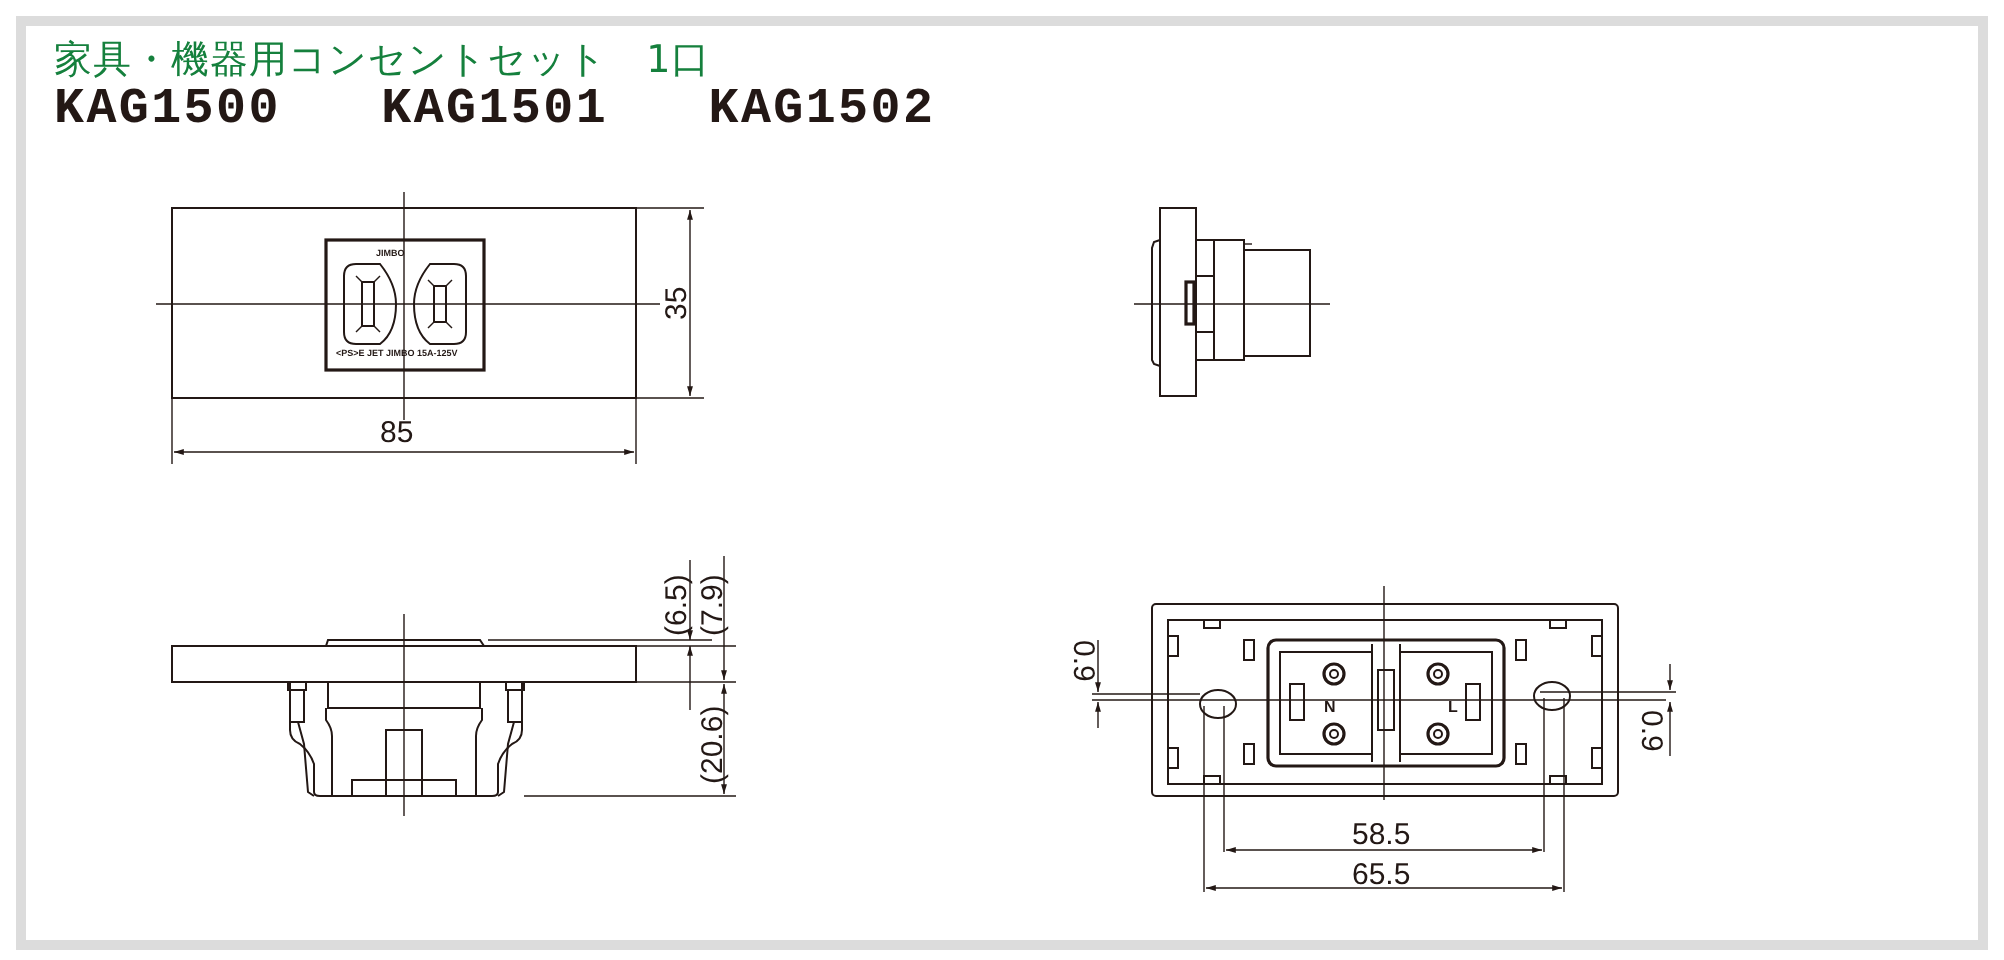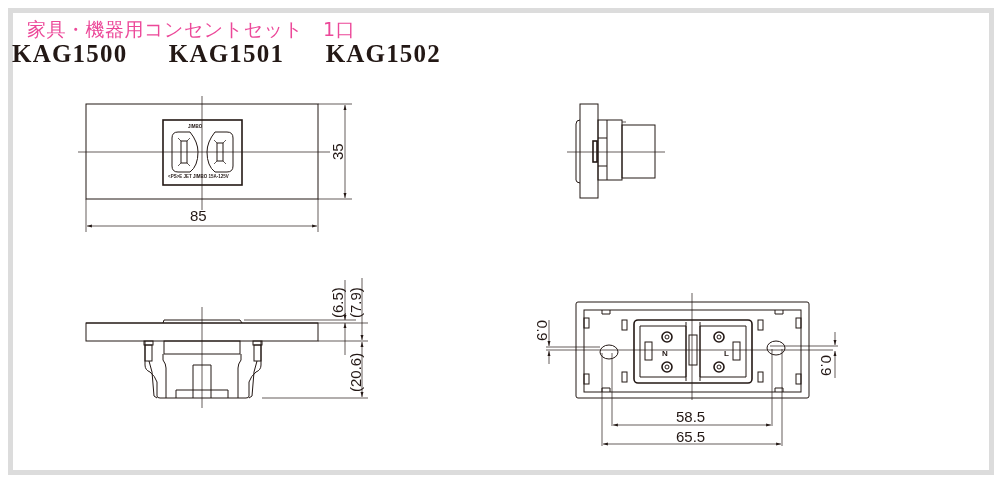--- a/index.html
+++ b/index.html
@@ -1,19 +1,19 @@
 <!DOCTYPE html>
 <html><head>
 <meta charset="utf-8">
 <style>
   html,body{margin:0;padding:0;background:#ffffff;}
   body{width:1002px;height:480px;position:relative;overflow:hidden;font-family:"Liberation Sans","DejaVu Sans",sans-serif;}
   .frame{position:absolute;left:8px;top:8px;width:986px;height:467px;box-sizing:border-box;border:5px solid #dcdcdc;border-right-width:5px;}
-  .title{position:absolute;left:27px;top:17px;font-size:19px;color:#ec4899;letter-spacing:0.5px;font-family:"DejaVu Sans",sans-serif;}
-  .models{position:absolute;left:12px;top:40px;font-size:25px;font-weight:bold;color:#231815;letter-spacing:1.2px;font-family:Liberation Serif, serif;}
+  .title{position:absolute;left:27px;top:17px;font-size:19px;color:#15803d;letter-spacing:0.5px;font-family:"DejaVu Sans",sans-serif;}
+  .models{position:absolute;left:27px;top:40px;font-size:25px;font-weight:bold;color:#231815;letter-spacing:1.2px;font-family:Liberation Mono, monospace;}
   .models span{margin-right:34px;}
   svg{position:absolute;left:0;top:0;}
   .ln{stroke:#231815;stroke-width:1;fill:none;}
   .thin{stroke:#231815;stroke-width:0.7;fill:none;}
   .thick{stroke:#231815;stroke-width:1.6;fill:none;}
   .dim{font-family:"Liberation Sans",sans-serif;font-size:15px;fill:#231815;}
   .tiny{font-family:"Liberation Sans",sans-serif;font-size:4.5px;fill:#231815;font-weight:bold;}
 </style>
 </head>
 <body>

